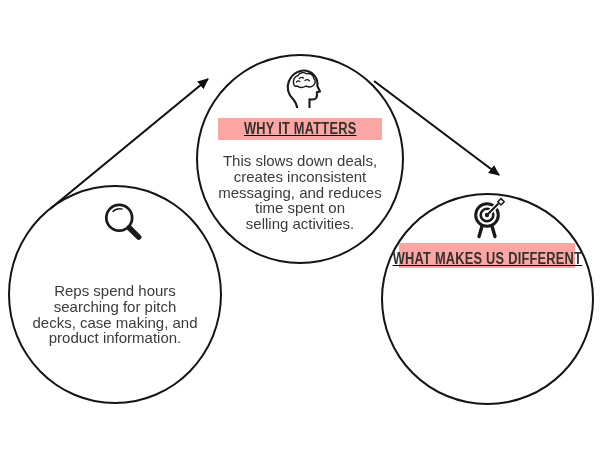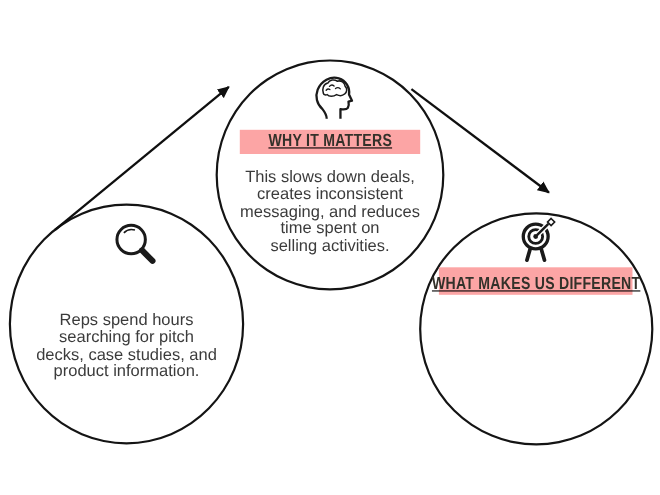--- a/index.html
+++ b/index.html
@@ -44,21 +44,21 @@
 <div class="canvas">
 
   <div class="circle" id="circle-pain">
     <svg class="icon" id="icon-pain" width="46" height="42" viewBox="0 0 42 40">
       <circle cx="15.5" cy="15" r="12.3" fill="none" stroke="#1a1a1a" stroke-width="2.6"></circle>
       <path d="M 9.2,9.2 Q 13,5.2 18.8,6.8" fill="none" stroke="#1a1a1a" stroke-width="1.4"></path>
       <line x1="25" y1="24.5" x2="34" y2="33.5" stroke="#1a1a1a" stroke-width="5.2" stroke-linecap="round"></line>
     </svg>
     <div class="body-text" id="body-pain">Reps spend hours
 searching for pitch
-decks, case studies, and
+decks, case making, and
 product information.</div>
   </div>
 
   <div class="circle" id="circle-why">
     <svg class="icon" id="icon-why" width="40" height="44" viewBox="0 0 40 44">
       <path d="M 14,42 C 14,38 12,35.5 10,33 C 5,28.5 3.4,21.5 5.8,15.5
                C 9,7.5 17.5,2.8 25,5.2 C 31.5,7.2 35.3,13.8 34.3,20
                L 37,25.5 L 33.8,26.3 C 34.3,28.5 34.1,30.5 33.2,32
                C 32,33.8 29,33.6 26.5,33.2 L 26.5,42" fill="none" stroke="#1a1a1a" stroke-width="2.1" stroke-linejoin="round"></path>
       <path d="M 11,19 C 9.5,15 11,10.5 15,9.5 C 16.5,6.5 21,5.8 23.5,7.8

